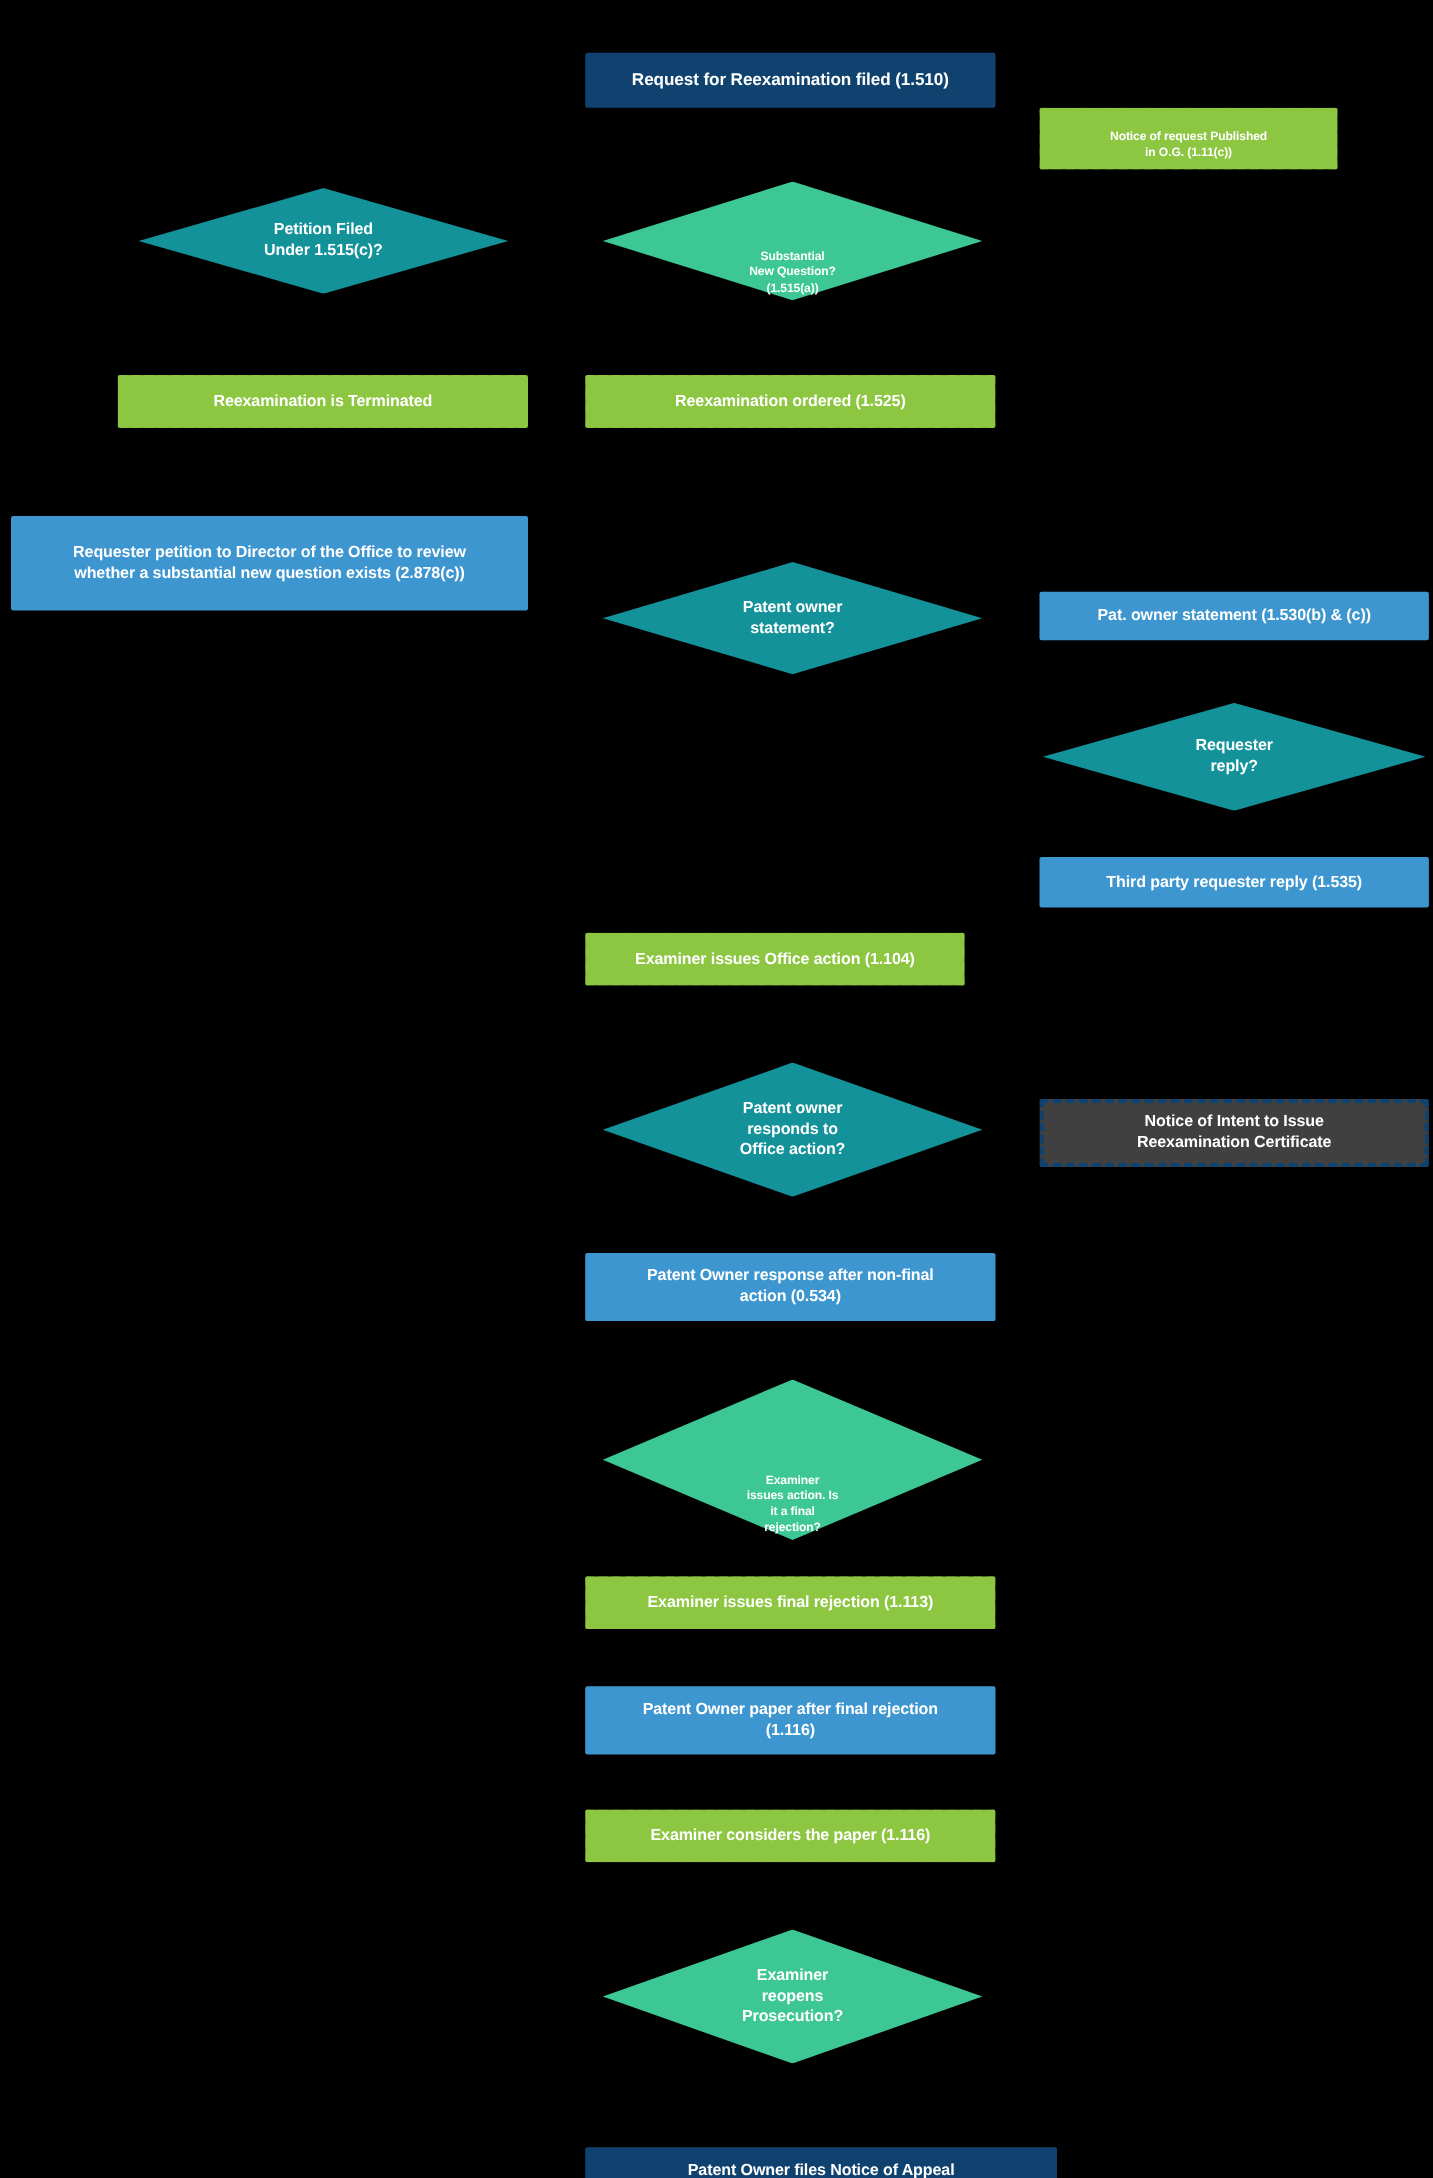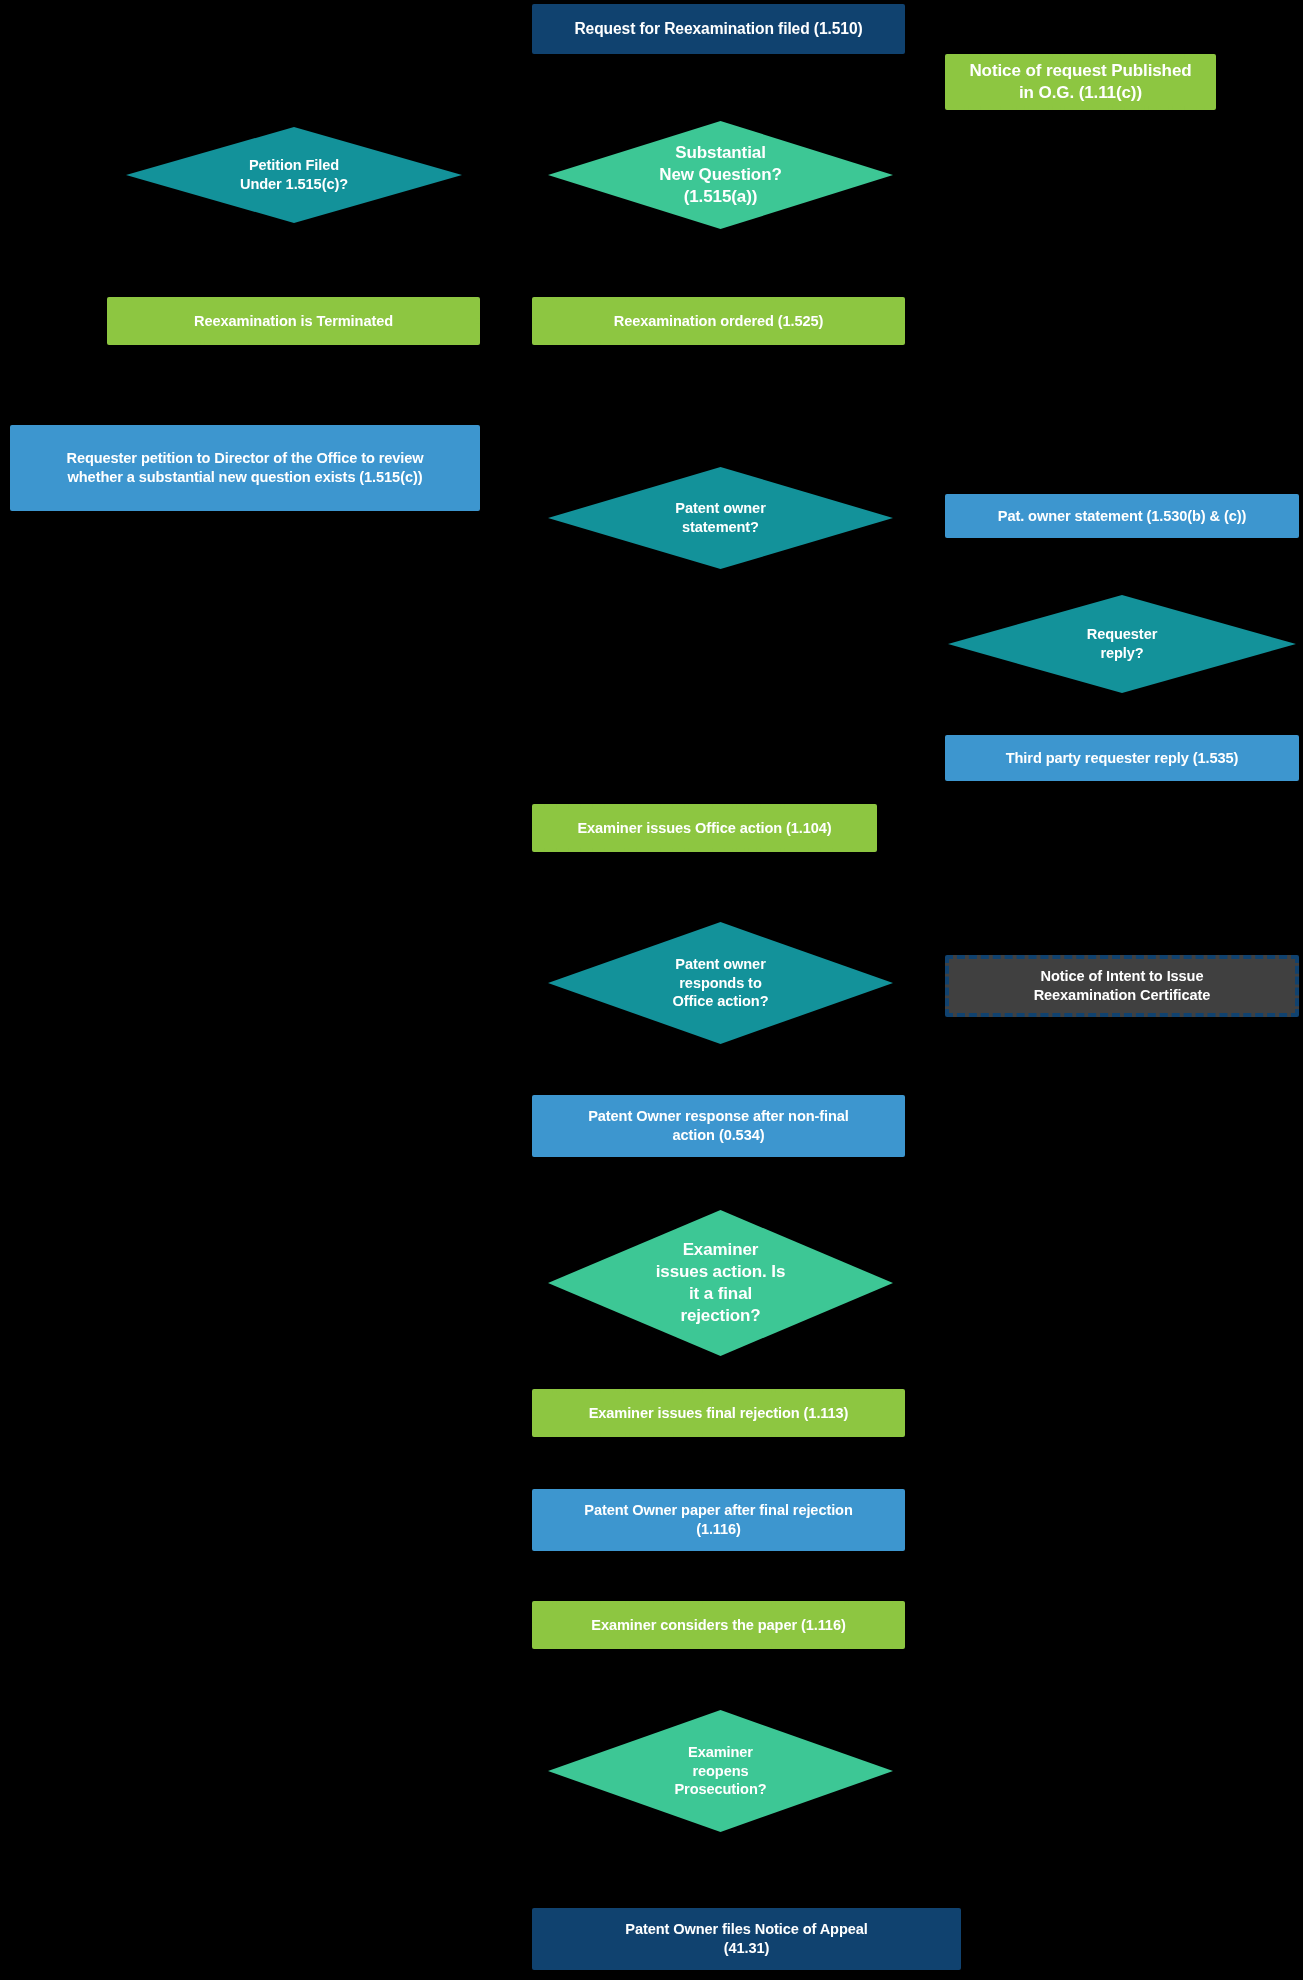--- a/index.html
+++ b/index.html
@@ -28,20 +28,21 @@
     display: flex;
     align-items: center;
     justify-content: center;
     text-align: center;
     color: #ffffff;
     font-weight: bold;
     line-height: 1.30;
     letter-spacing: -0.1px;
     padding: 4px 10px;
     white-space: pre-line;
+    margin-top: 44px;
   }
 
   
   .rect {
     border-radius: 2px;
   }
   .rect.navy {
     background: #10426f;
   }
   .rect.navy-dashed {
@@ -83,21 +84,21 @@
     z-index: 0;
   }
   .diamond.teal .dshape { background: #13929a; }
   .diamond.mint .dshape { background: #3dc795; }
   .diamond .dlabel {
     position: relative;
     z-index: 1;
     width: 100%;
     text-align: center;
   }
-  .t13 { font-size: 17px; }
+  .t13 { font-size: 11px; align-items: flex-end; }
   .t14 { font-size: 14.6px; }
   .t15 { font-size: 15.6px; }
 </style>
 </head>
 <body>
 
 <div id="canvas">
 
   <div class="node rect navy t15" style="left:532px; top:4px; width:373px; height:50px;">
     <span>Request for Reexamination filed (1.510)</span>
@@ -124,21 +125,21 @@
   <div class="node rect green-dashed t14" style="left:107px; top:297px; width:373px; height:48px;">
     <span>Reexamination is Terminated</span>
   </div>
 
   <div class="node rect green-dashed t14" style="left:532px; top:297px; width:373px; height:48px;">
     <span>Reexamination ordered (1.525)</span>
   </div>
 
   <div class="node rect blue t14" style="left:10px; top:425px; width:470px; height:86px;">
     <span>Requester petition to Director of the Office to review
-whether a substantial new question exists (1.515(c))</span>
+whether a substantial new question exists (2.878(c))</span>
   </div>
 
   <div class="node diamond teal t14" style="left:548px; top:467px; width:345px; height:102px;">
     <div class="dshape"></div>
     <span class="dlabel">Patent owner
 statement?</span>
   </div>
 
   <div class="node rect blue t14" style="left:945px; top:494px; width:354px; height:44px;">
     <span>Pat. owner statement (1.530(b) &amp; (c))</span>

